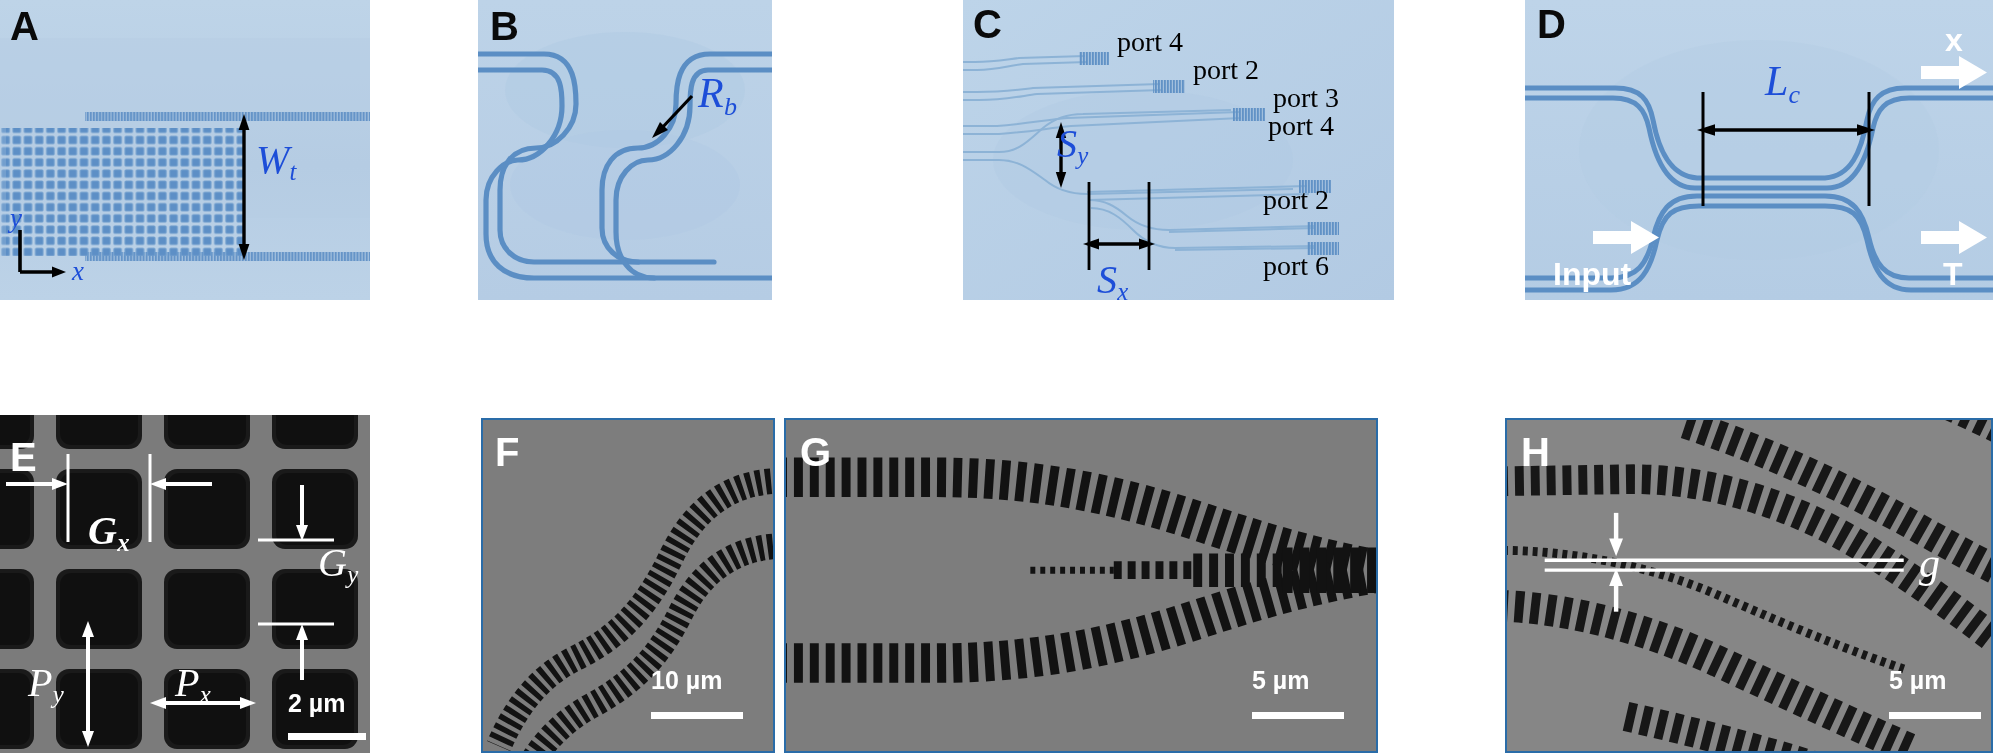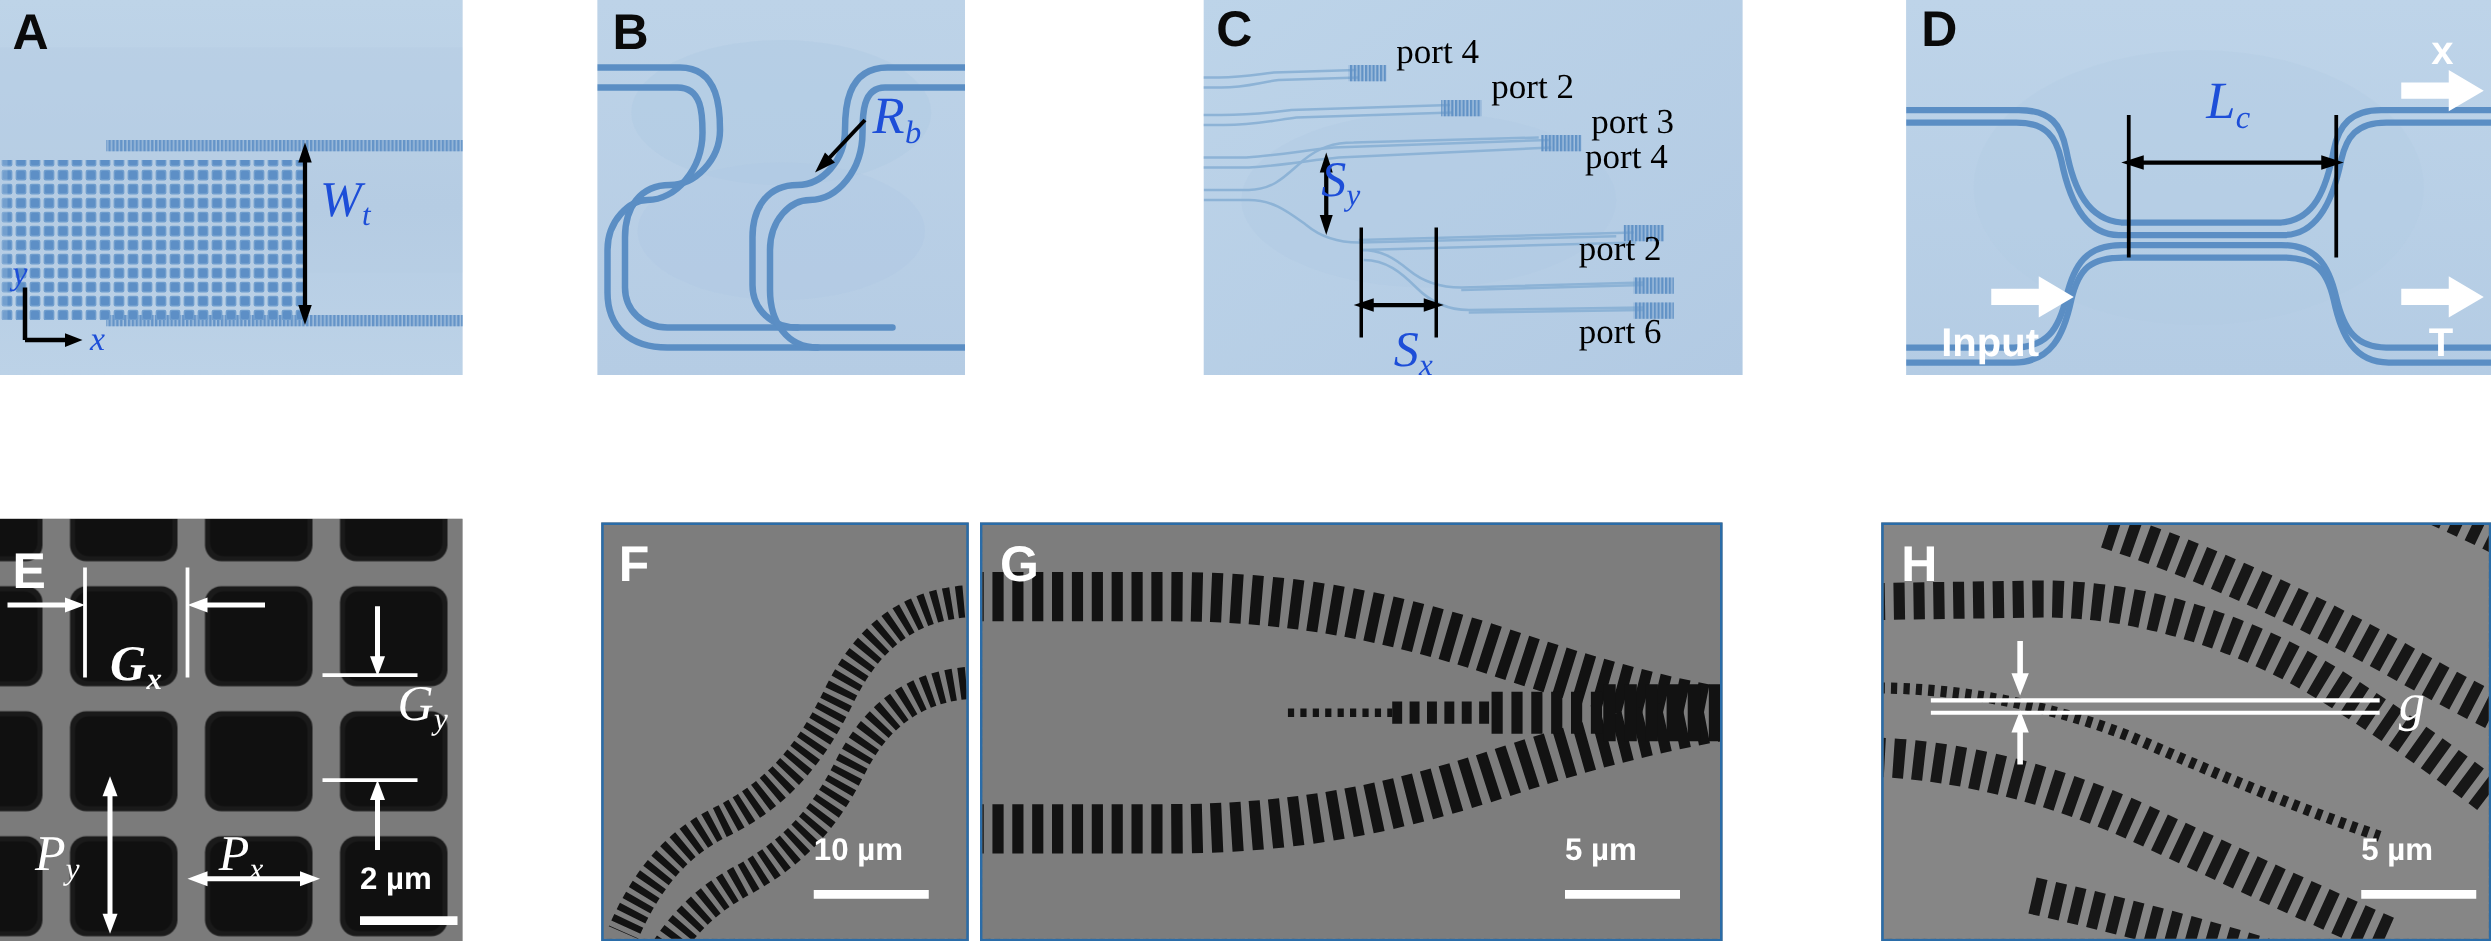--- a/index.html
+++ b/index.html
@@ -199,21 +199,21 @@
 
       <line x1="126" y1="182" x2="126" y2="270" stroke="#000" stroke-width="2.8"></line>
       <line x1="186" y1="182" x2="186" y2="270" stroke="#000" stroke-width="2.8"></line>
       <line x1="128" y1="244" x2="184" y2="244" stroke="#000" stroke-width="3.4"></line>
       <polygon points="120,244 136,238.6 136,249.4" fill="#000"></polygon>
       <polygon points="192,244 176,238.6 176,249.4" fill="#000"></polygon>
     </svg>
     <div class="mlabel" style="left:94px;top:124px;font-size:40px;text-align:center;">
       <span>S</span><span class="sub">y</span>
     </div>
-    <div class="mlabel" style="left:134px;top:260px;font-size:40px;margin-left:18px;">
+    <div class="mlabel" style="left:134px;top:260px;font-size:40px;">
       <span>S</span><span class="sub">x</span>
     </div>
 
     <div class="txt" style="left:154px;top:28px;font-size:28px;">port 4</div>
     <div class="txt" style="left:230px;top:56px;font-size:28px;">port 2</div>
     <div class="txt" style="left:310px;top:84px;font-size:28px;">port 3</div>
     <div class="txt" style="left:305px;top:112px;font-size:28px;">port 4</div>
     <div class="txt" style="left:300px;top:186px;font-size:28px;">port 2</div>
     <div class="txt" style="left:300px;top:252px;font-size:28px;text-align:right;">port 6</div>
 

